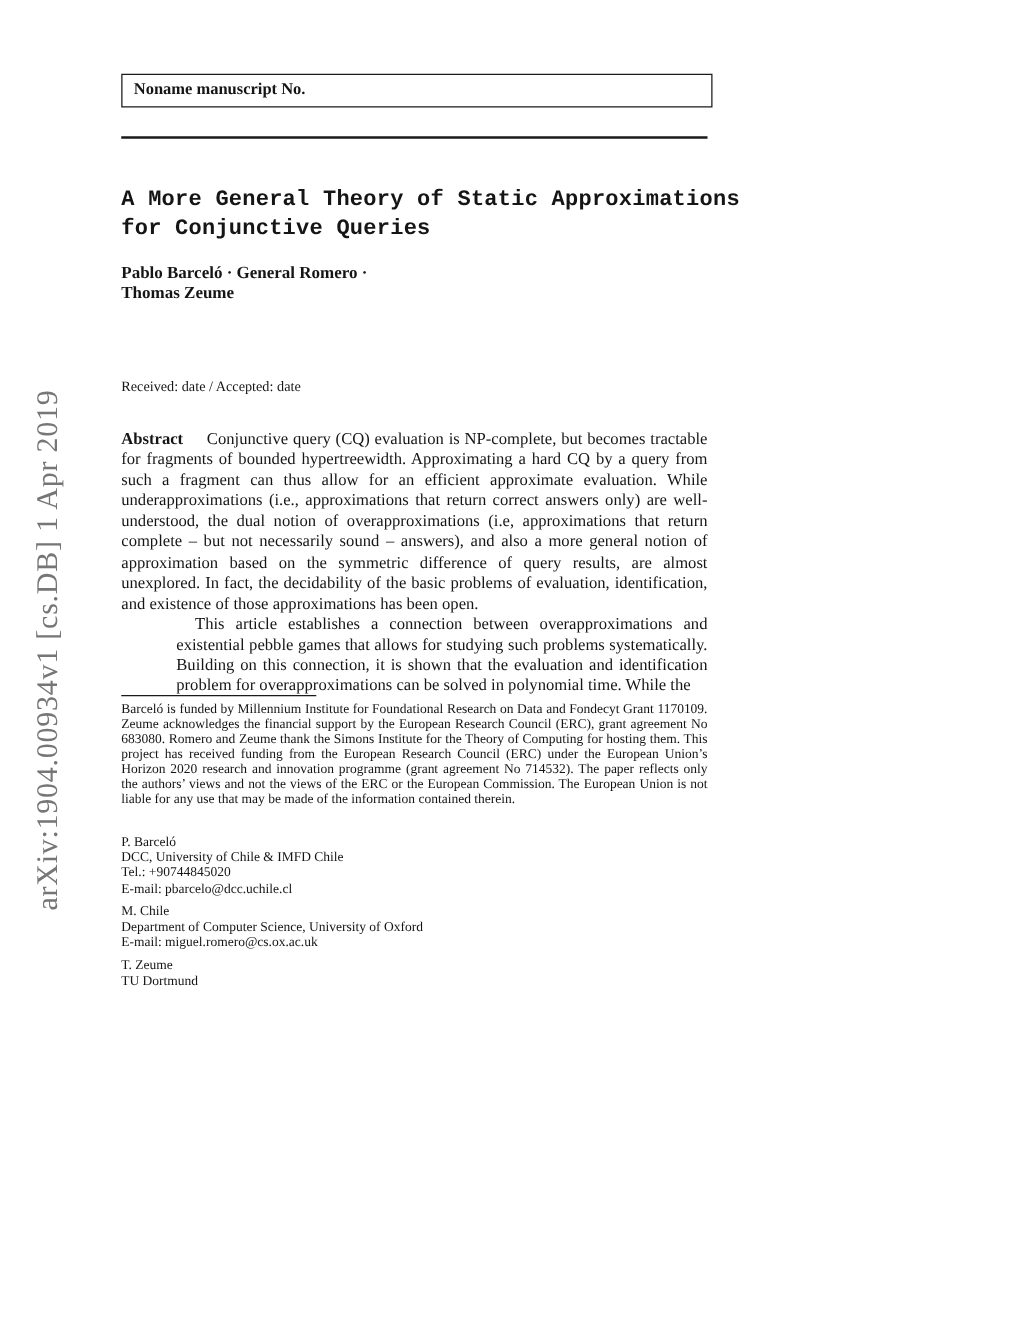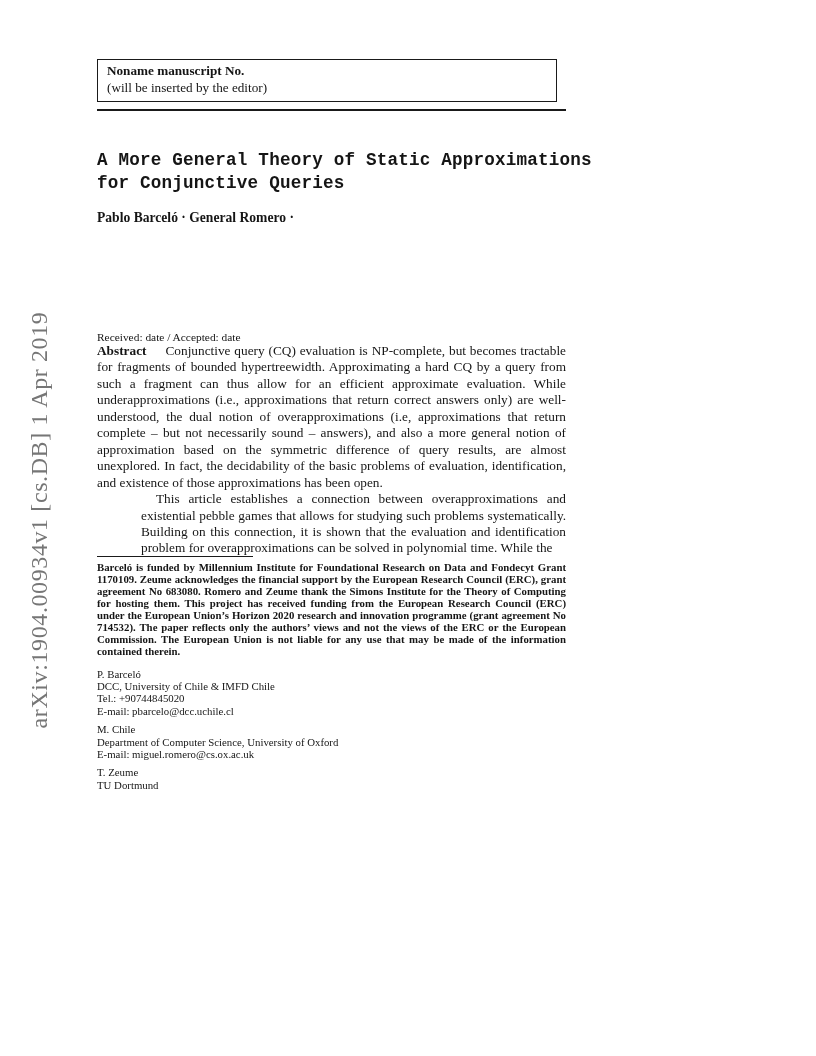--- a/index.html
+++ b/index.html
@@ -30,21 +30,21 @@
     color: #767676;
   }
 
   
   .ms-box {
     position: absolute;
     left: 97px;
     top: 59px;
     width: 440px;
     border: 1.5px solid #1a1a1a;
-    padding: 3px 9px 5px 9px;
+    padding: 3px 22px 5px 9px;
     font-size: 13.2px;
     line-height: 16.5px;
   }
   .ms-box .b1 { font-weight: bold; }
 
   .top-rule {
     position: absolute;
     left: 97px;
     top: 109px;
     width: 469px;
@@ -73,21 +73,20 @@
     font-weight: bold;
     line-height: 15.5px;
   }
 
   .received {
     position: absolute;
     left: 97px;
     top: 304px;
     width: 469px;
     font-size: 11.4px;
-    margin-top: 27px;
   }
 
   .abstract {
     position: absolute;
     left: 97px;
     top: 343px;
     width: 469px;
     font-size: 13.3px;
     line-height: 16.45px;
     text-align: justify;
@@ -107,53 +106,53 @@
 
   .funding {
     position: absolute;
     left: 97px;
     top: 562px;
     width: 469px;
     font-size: 10.8px;
     line-height: 11.95px;
     text-align: justify;
   }
-  .funding p { margin: 0; font-weight: bold; }
+  .funding p { margin: 0; }
 
   .contacts {
     position: absolute;
     left: 97px;
     top: 668px;
     width: 469px;
     font-size: 10.8px;
     line-height: 12.2px;
   }
   .contact { margin-bottom: 6.5px; font-family: Liberation Serif, serif; }
 </style>
 </head>
 <body>
 
 <div class="page">
 
   <div class="watermark">arXiv:1904.00934v1  [cs.DB]  1 Apr 2019</div>
 
   <div class="ms-box">
     <div class="b1">Noname manuscript No.</div>
-    <div>(will be inserted by the editor)</div>
   </div>
 
   <div class="top-rule"></div>
 
   <div class="title">
     <div>A More General Theory of Static Approximations</div>
     <div>for Conjunctive Queries</div>
   </div>
 
   <div class="authors">
     <div>Pablo Barceló · General Romero ·</div>
+    <div>Thomas Zeume</div>
   </div>
 
   <div class="received">Received: date / Accepted: date</div>
 
   <div class="abstract">
     <p><span class="label">Abstract</span><span>Conjunctive query (CQ) evaluation is NP-complete, but becomes tractable for fragments of bounded hypertreewidth. Approximating a hard CQ by a query from such a fragment can thus allow for an efficient approximate evaluation. While underapproximations (i.e., approximations that return correct answers only) are well-understood, the dual notion of overapproximations (i.e, approximations that return complete – but not necessarily sound – answers), and also a more general notion of approximation based on the symmetric difference of query results, are almost unexplored. In fact, the decidability of the basic problems of evaluation, identification, and existence of those approximations has been open.</span></p>
     <p class="para2">This article establishes a connection between overapproximations and existential pebble games that allows for studying such problems systematically. Building on this connection, it is shown that the evaluation and identification problem for overapproximations can be solved in polynomial time. While the</p>
   </div>
 
   <div class="foot-rule"></div>

